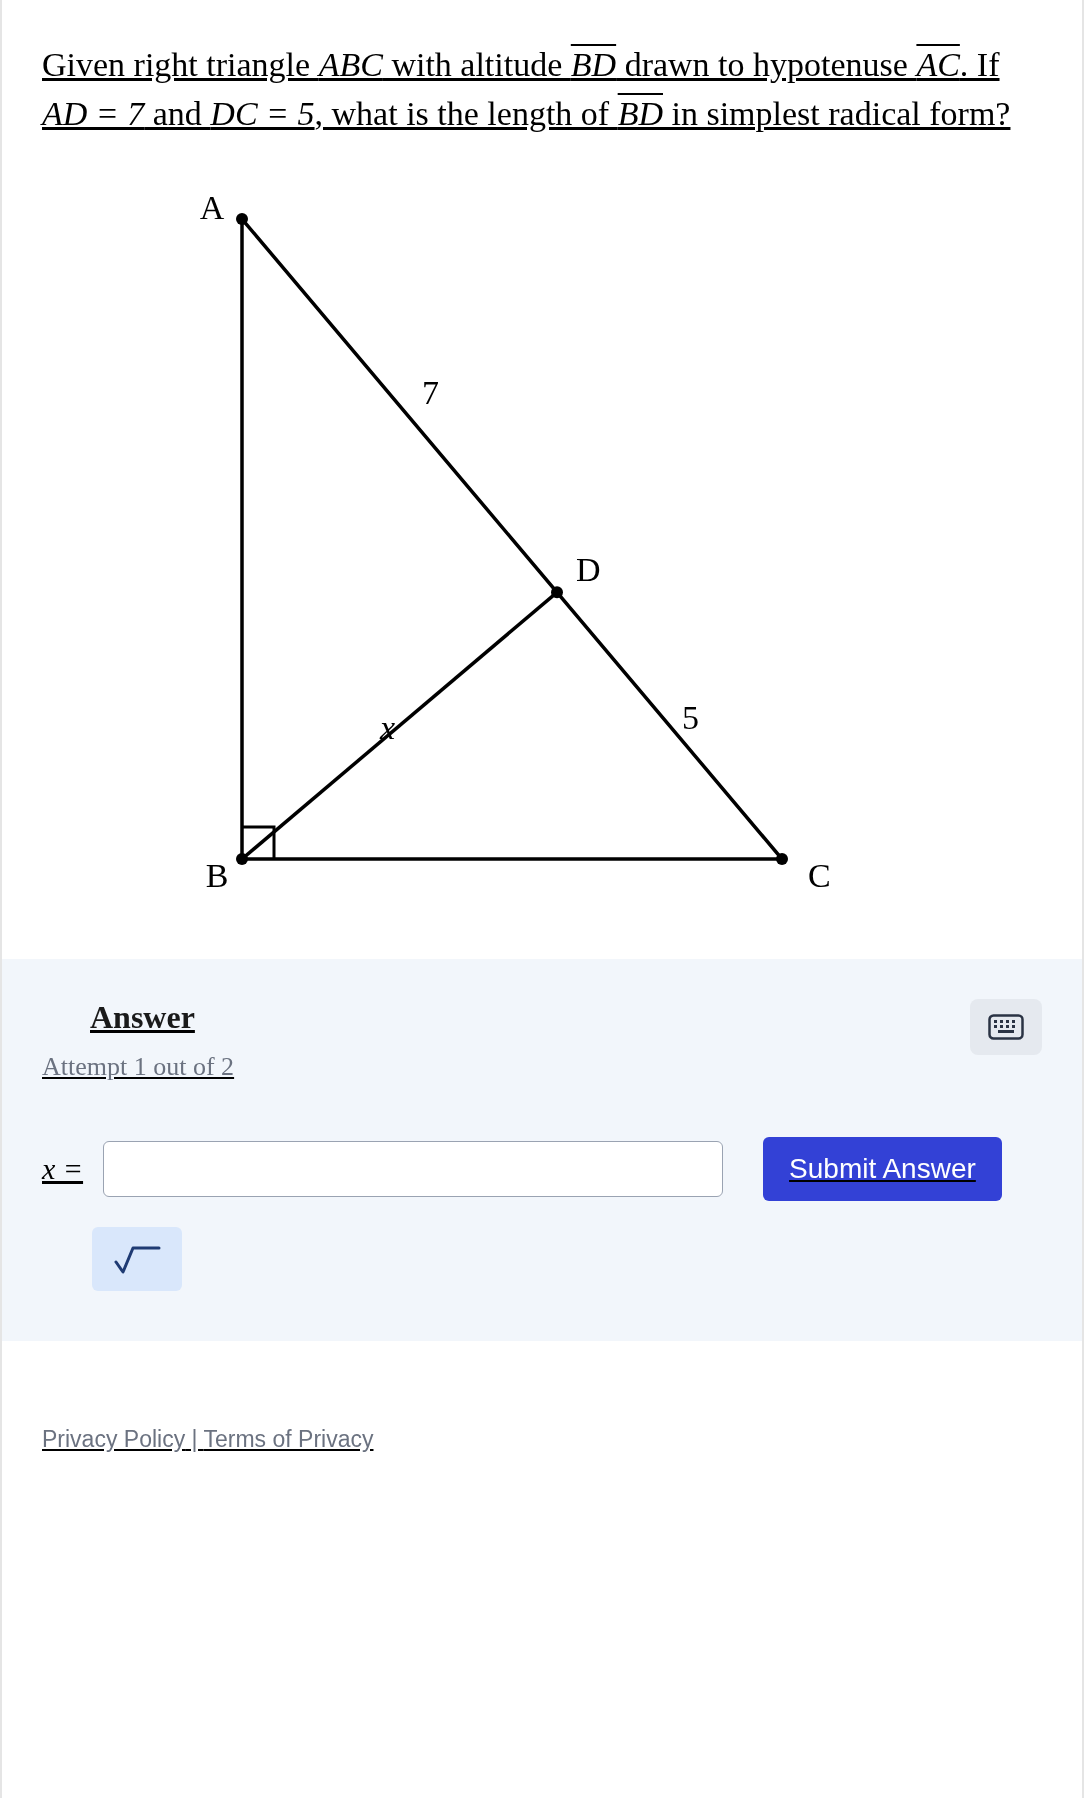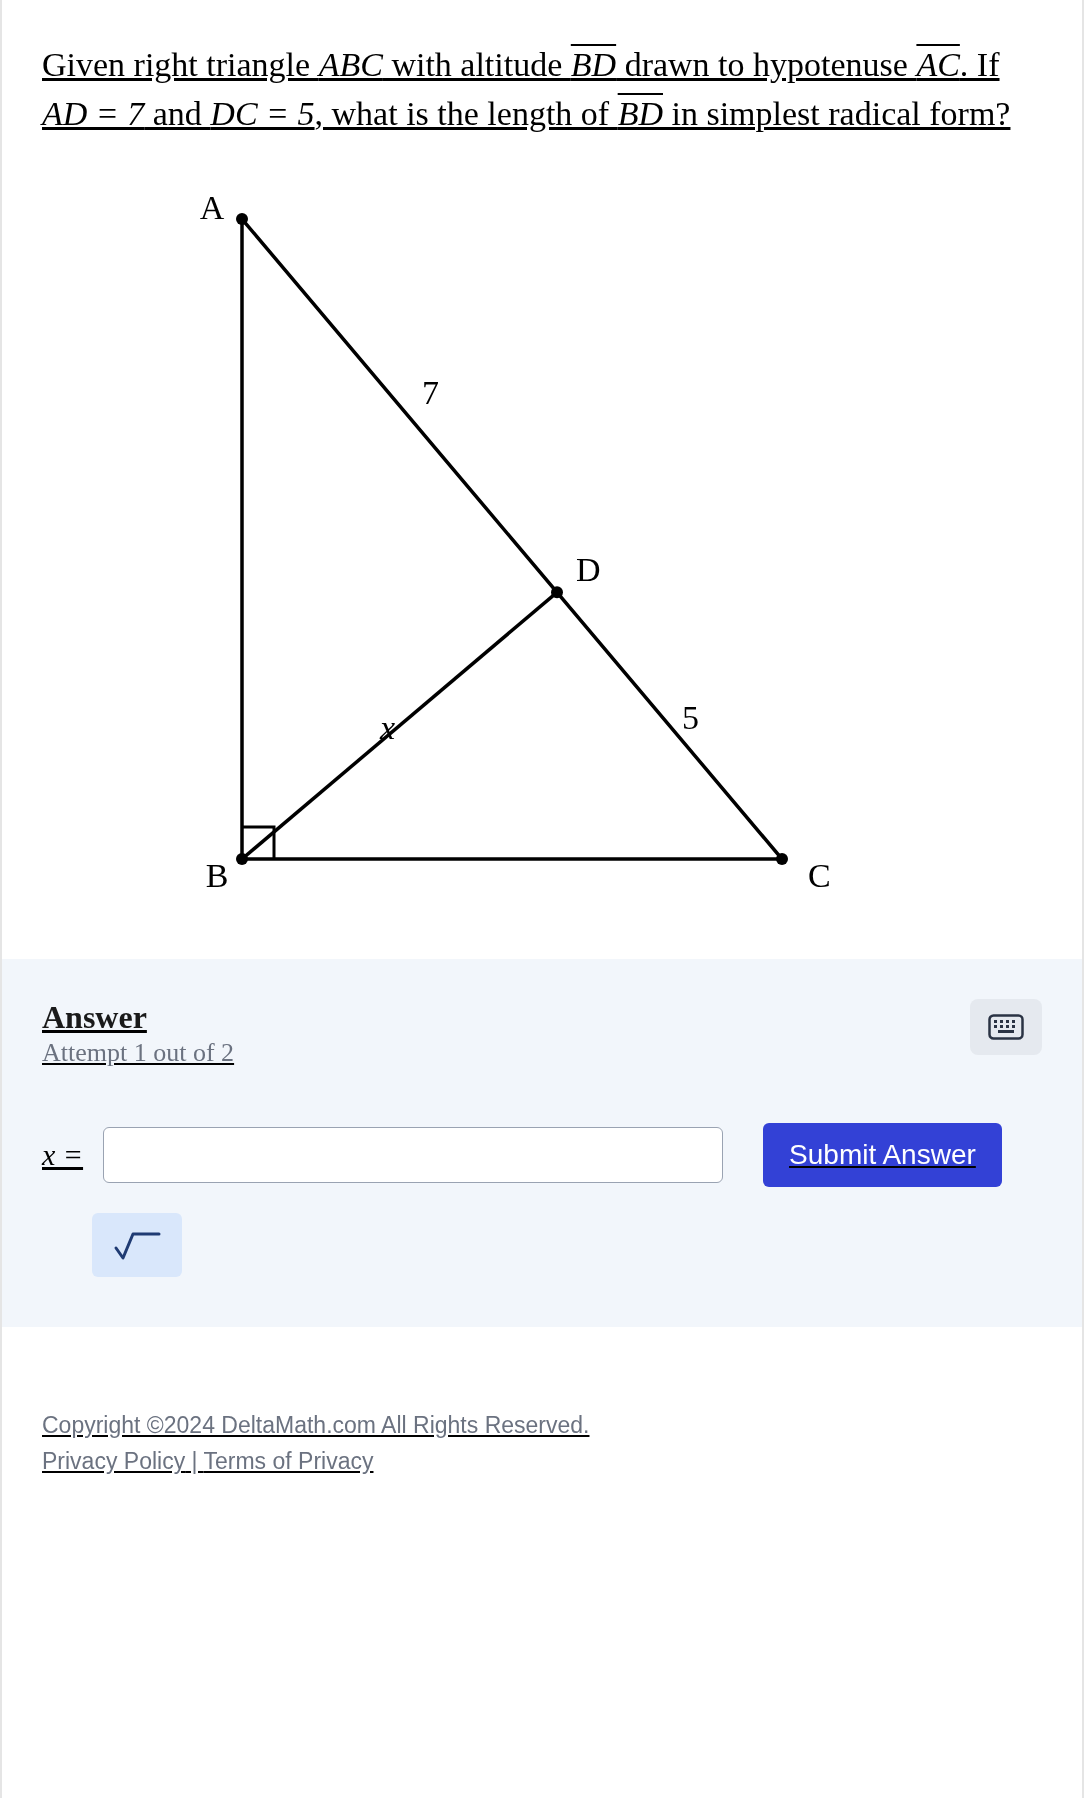--- a/index.html
+++ b/index.html
@@ -43,26 +43,27 @@
   .answer-header {
     display:flex;
     justify-content:space-between;
     align-items:flex-start;
   }
   .answer-title {
     font-family: Georgia, serif;
     font-weight: bold;
     font-size: 32px;
     color: #1a1a1a;
+    margin-left: 48px;
   }
   .attempt-text {
     font-family: Georgia, serif;
     font-size: 26px;
     color: #6b7280;
-    margin-top: 2px;
+    margin-top: 16px;
   }
   .keyboard-btn {
     background: #e5e9ef;
     border-radius: 8px;
     width: 72px;
     height: 56px;
     display:flex;
     align-items:center;
     justify-content:center;
     cursor:pointer;
@@ -193,19 +194,18 @@
     </div>
 
     <div class="sqrt-btn">
       <svg width="48" height="34" viewBox="0 0 48 34">
         <path d="M3,20 L10,30 L20,6 L46,6" fill="none" stroke="#1f3b73" stroke-width="3" stroke-linejoin="round" stroke-linecap="round"></path>
       </svg>
     </div>
   </div>
 
   <div class="footer">
-    <div>Copyright ©2024 DeltaMath.com All Rights Reserved.</div>
     <div>
       <a href="#">Privacy Policy</a><span> | </span><a href="#">Terms of Privacy</a>
     </div>
   </div>
 
 </div>
 
 </body></html>

